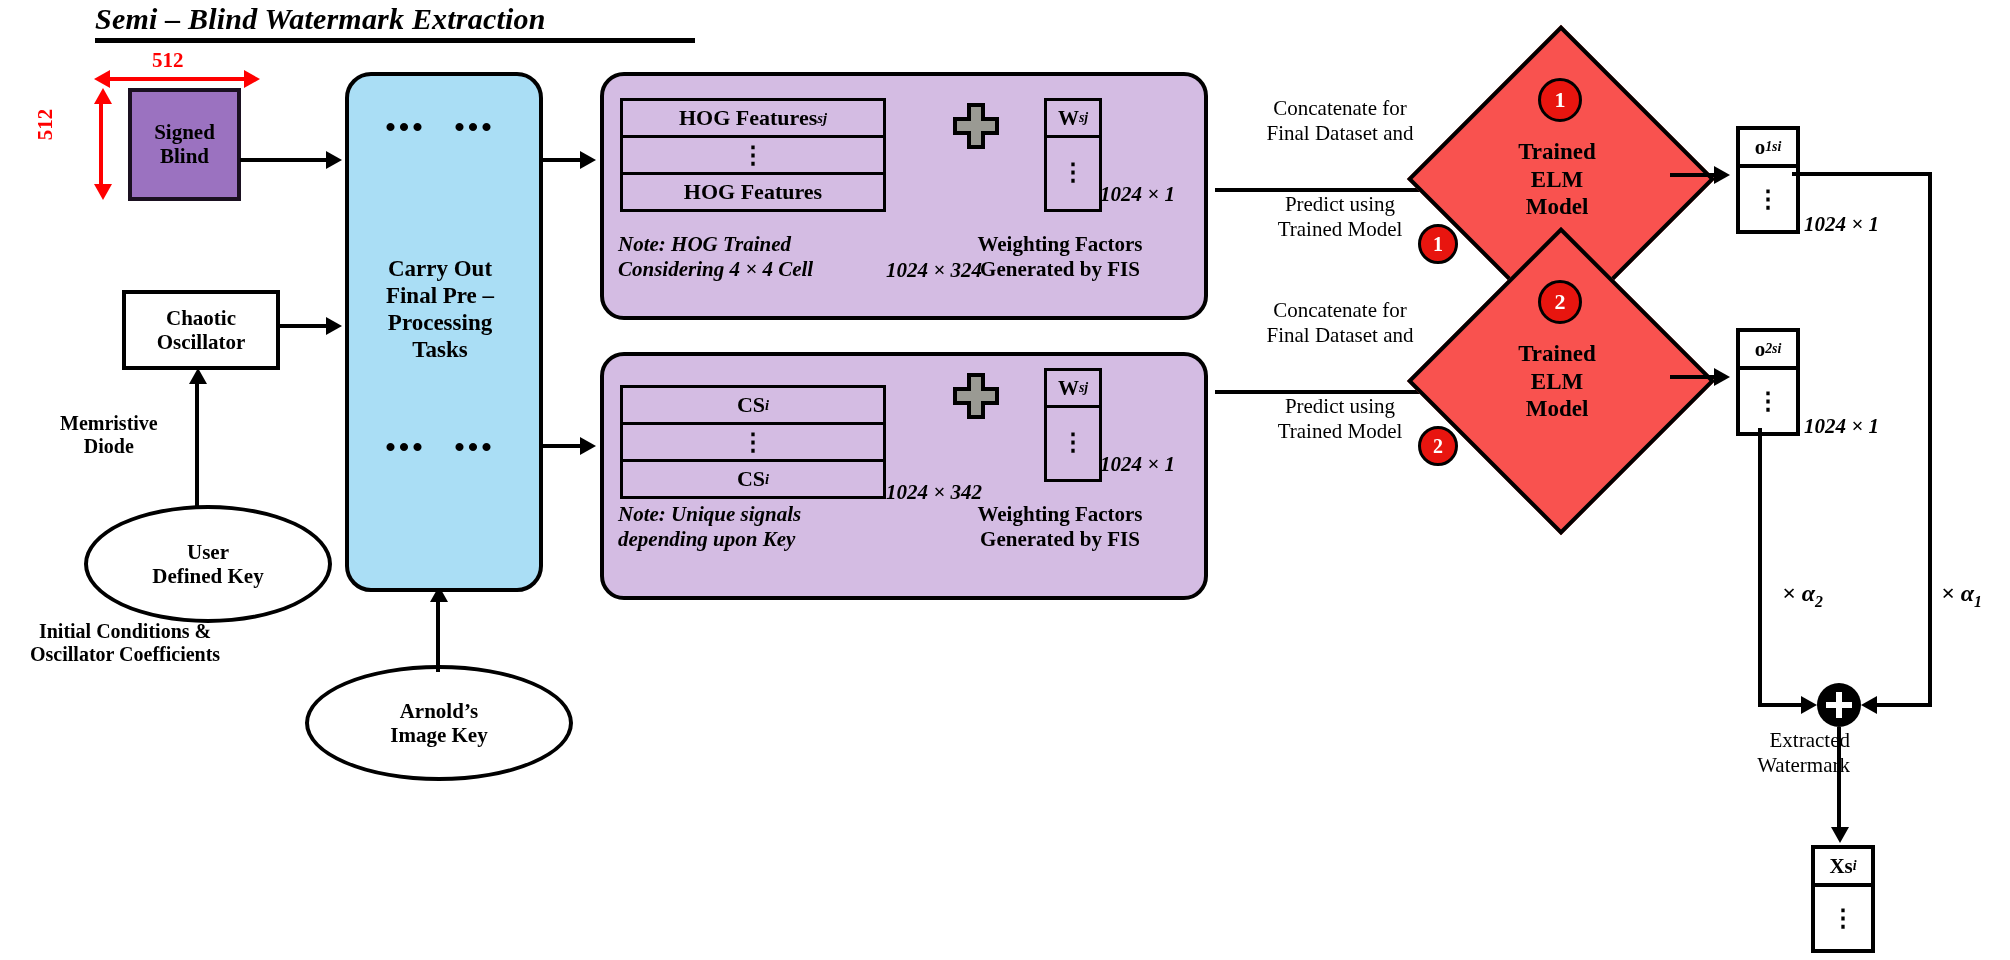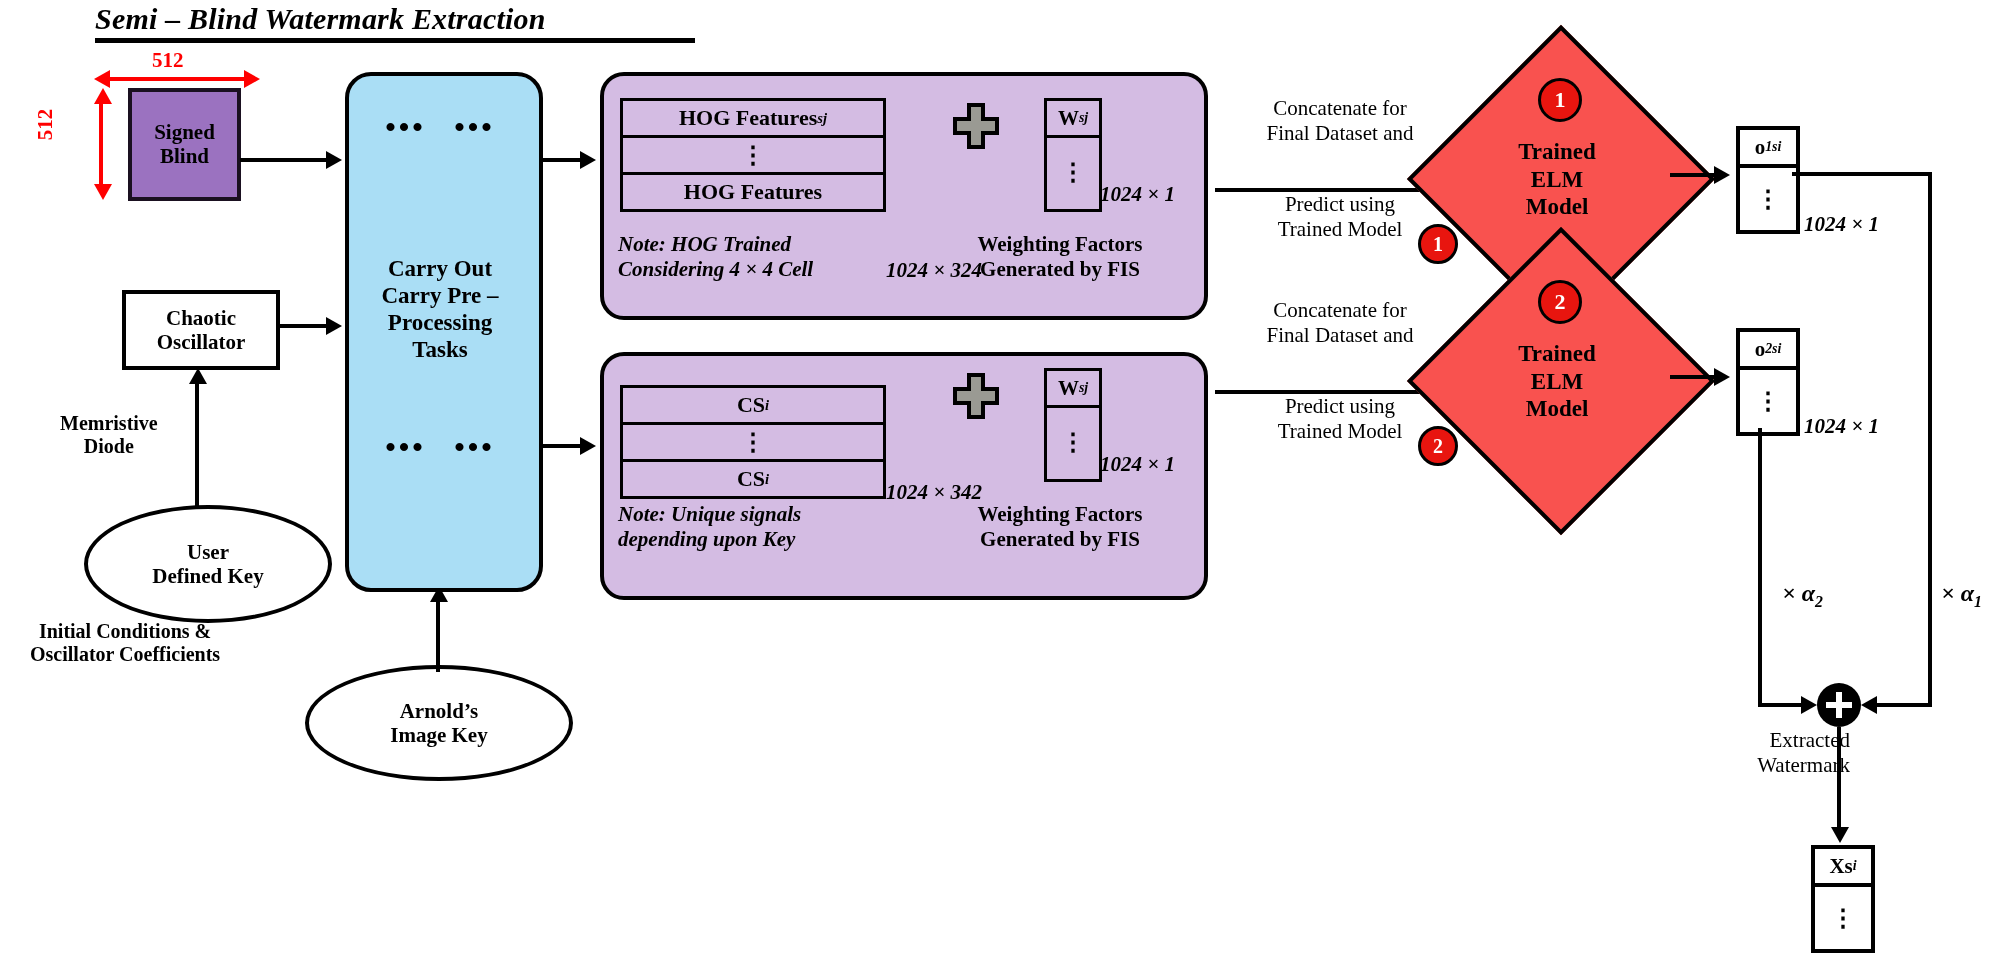--- a/index.html
+++ b/index.html
@@ -167,21 +167,21 @@
 <div class="abs vline" style="left:436px;top:600px;height:72px;"></div>
 <div class="abs arrow-u" style="left:430px;top:586px;"></div>
 
 <div class="abs panel" id="preproc" style="background:#aadef5;border-radius:26px;"></div>
 <div class="dots-row" style="left:345px;top:118px;">
   <span class="dots">•••</span>
   <span class="dots">•••</span>
 </div>
 <div class="abs txt" id="preproc-title">
   <div>Carry Out</div>
-  <div>Carry Pre –</div>
+  <div>Final Pre –</div>
   <div>Processing</div>
   <div>Tasks</div>
 </div>
 <div class="dots-row" style="left:345px;top:438px;">
   <span class="dots">•••</span>
   <span class="dots">•••</span>
 </div>
 
 <div class="abs hline" style="left:540px;top:158px;width:42px;"></div>
 <div class="abs arrow-r" style="left:580px;top:151px;"></div>

